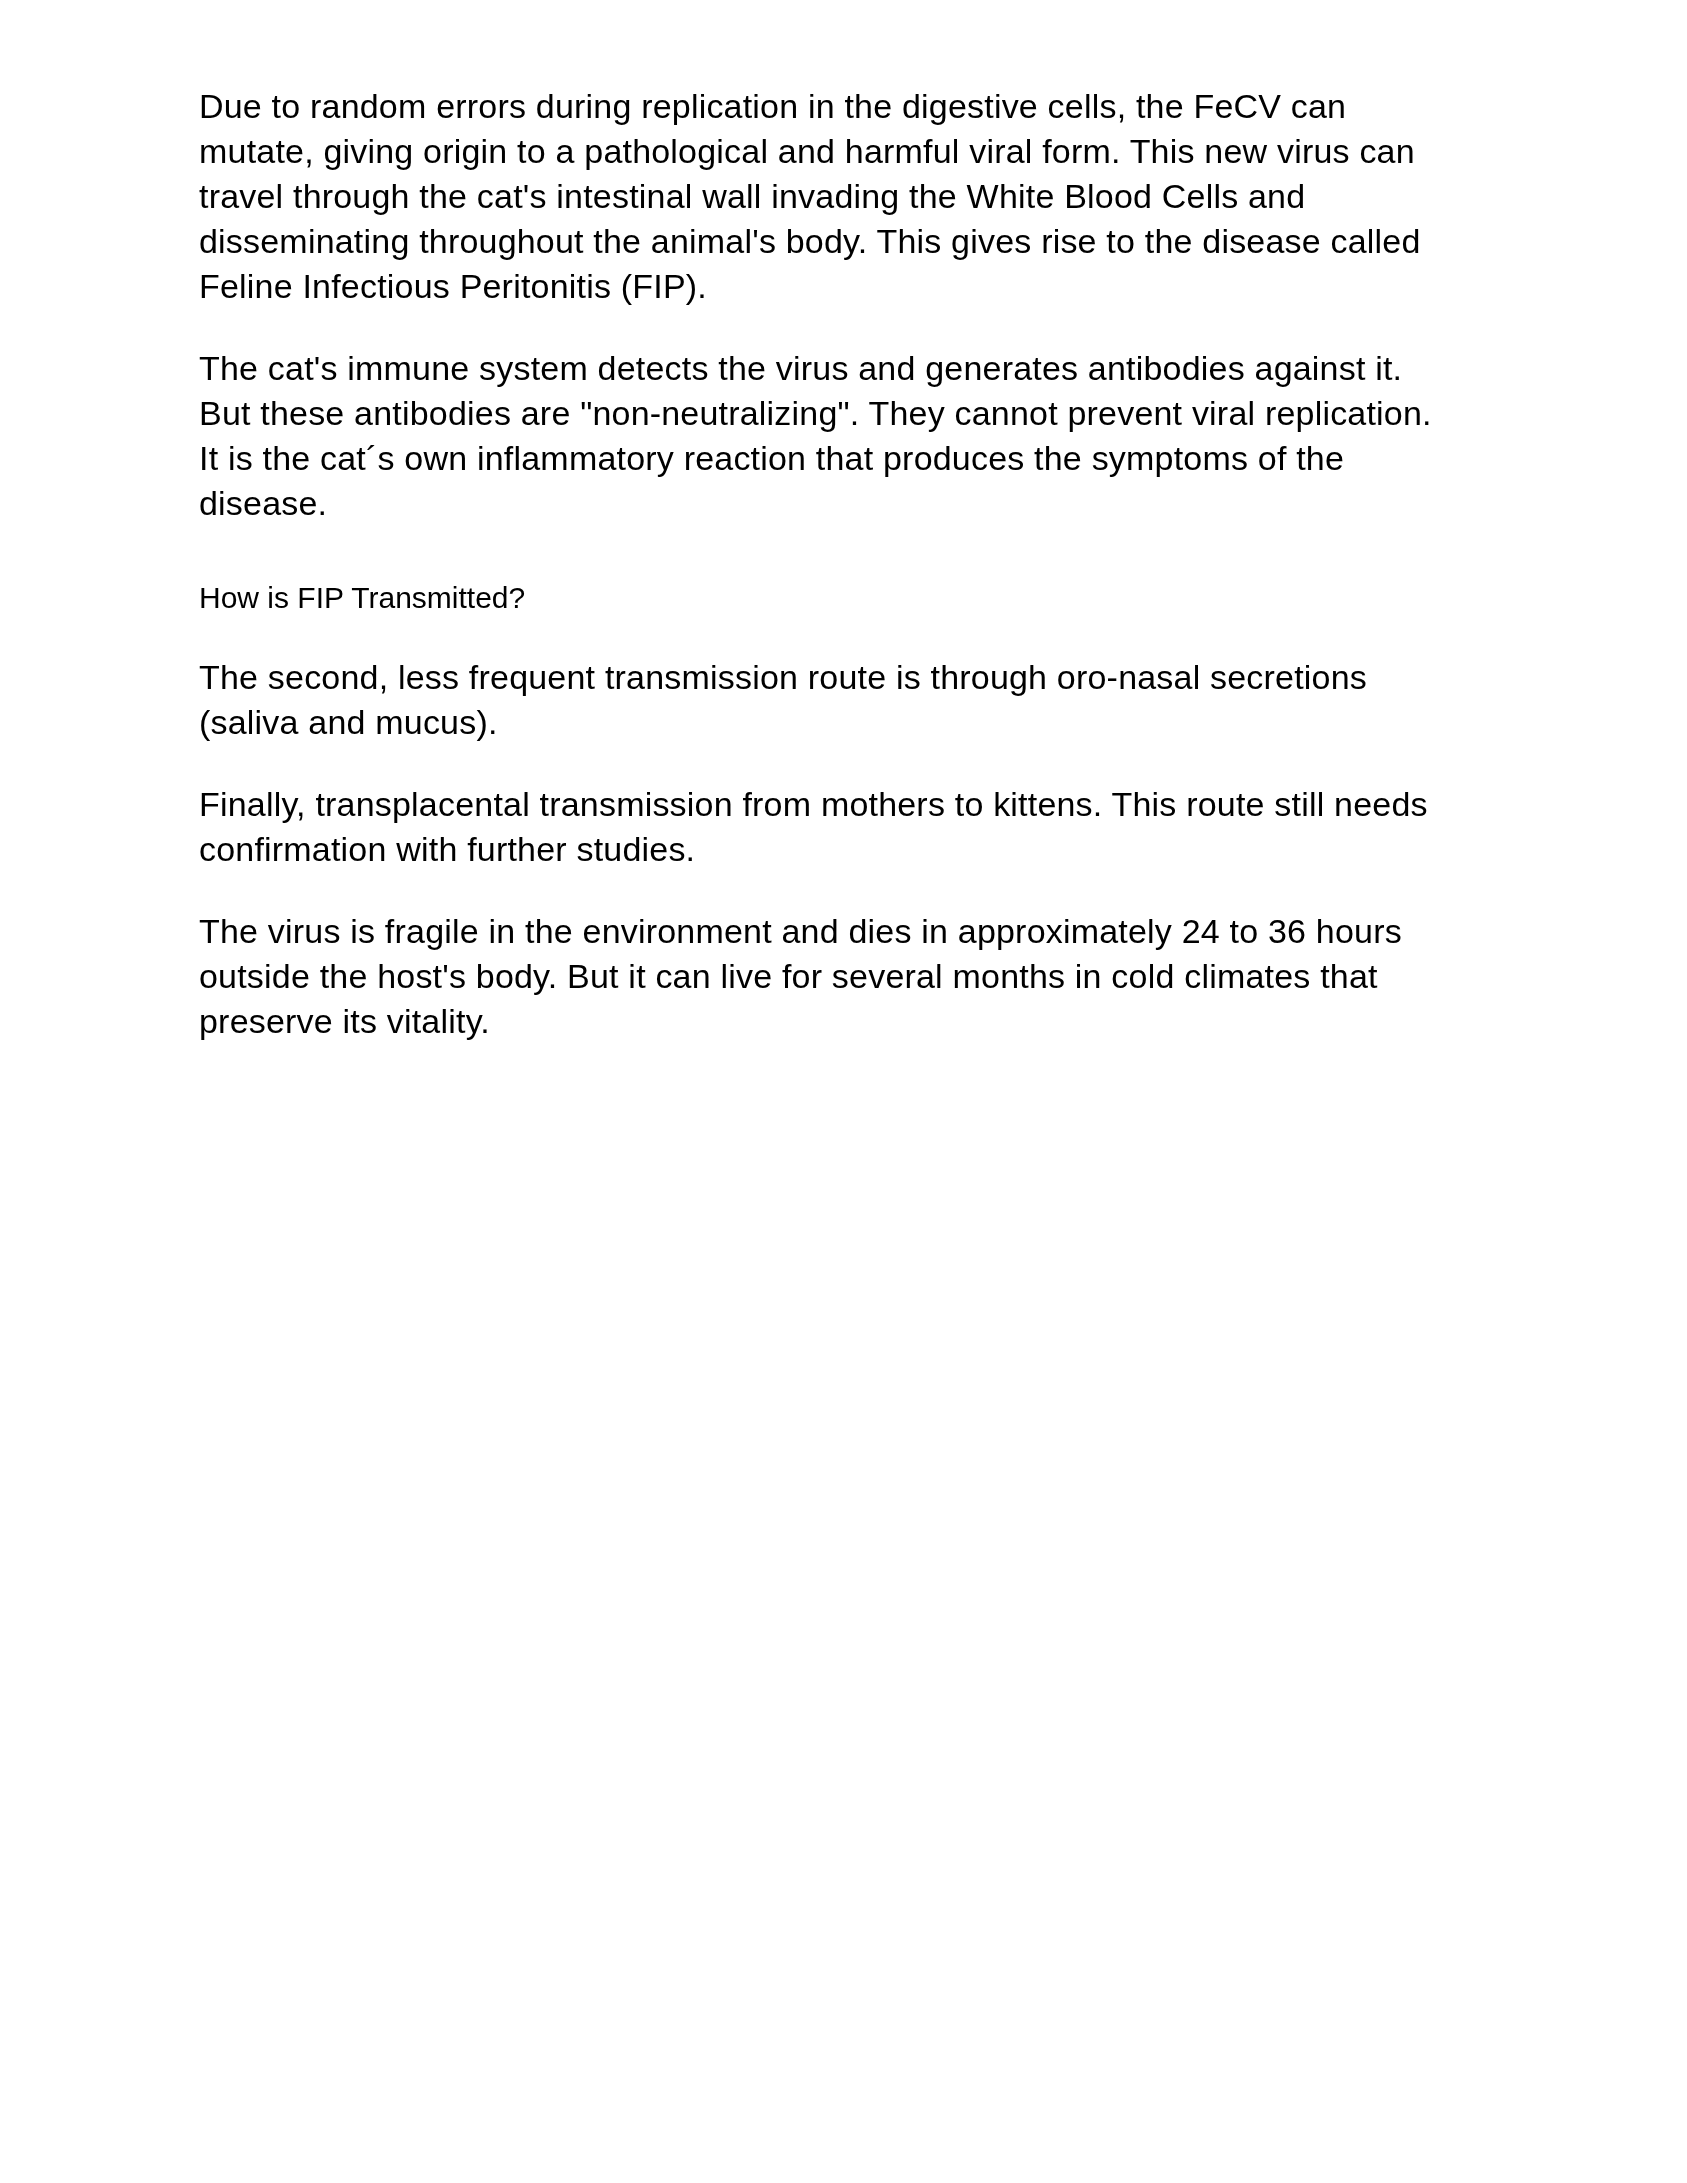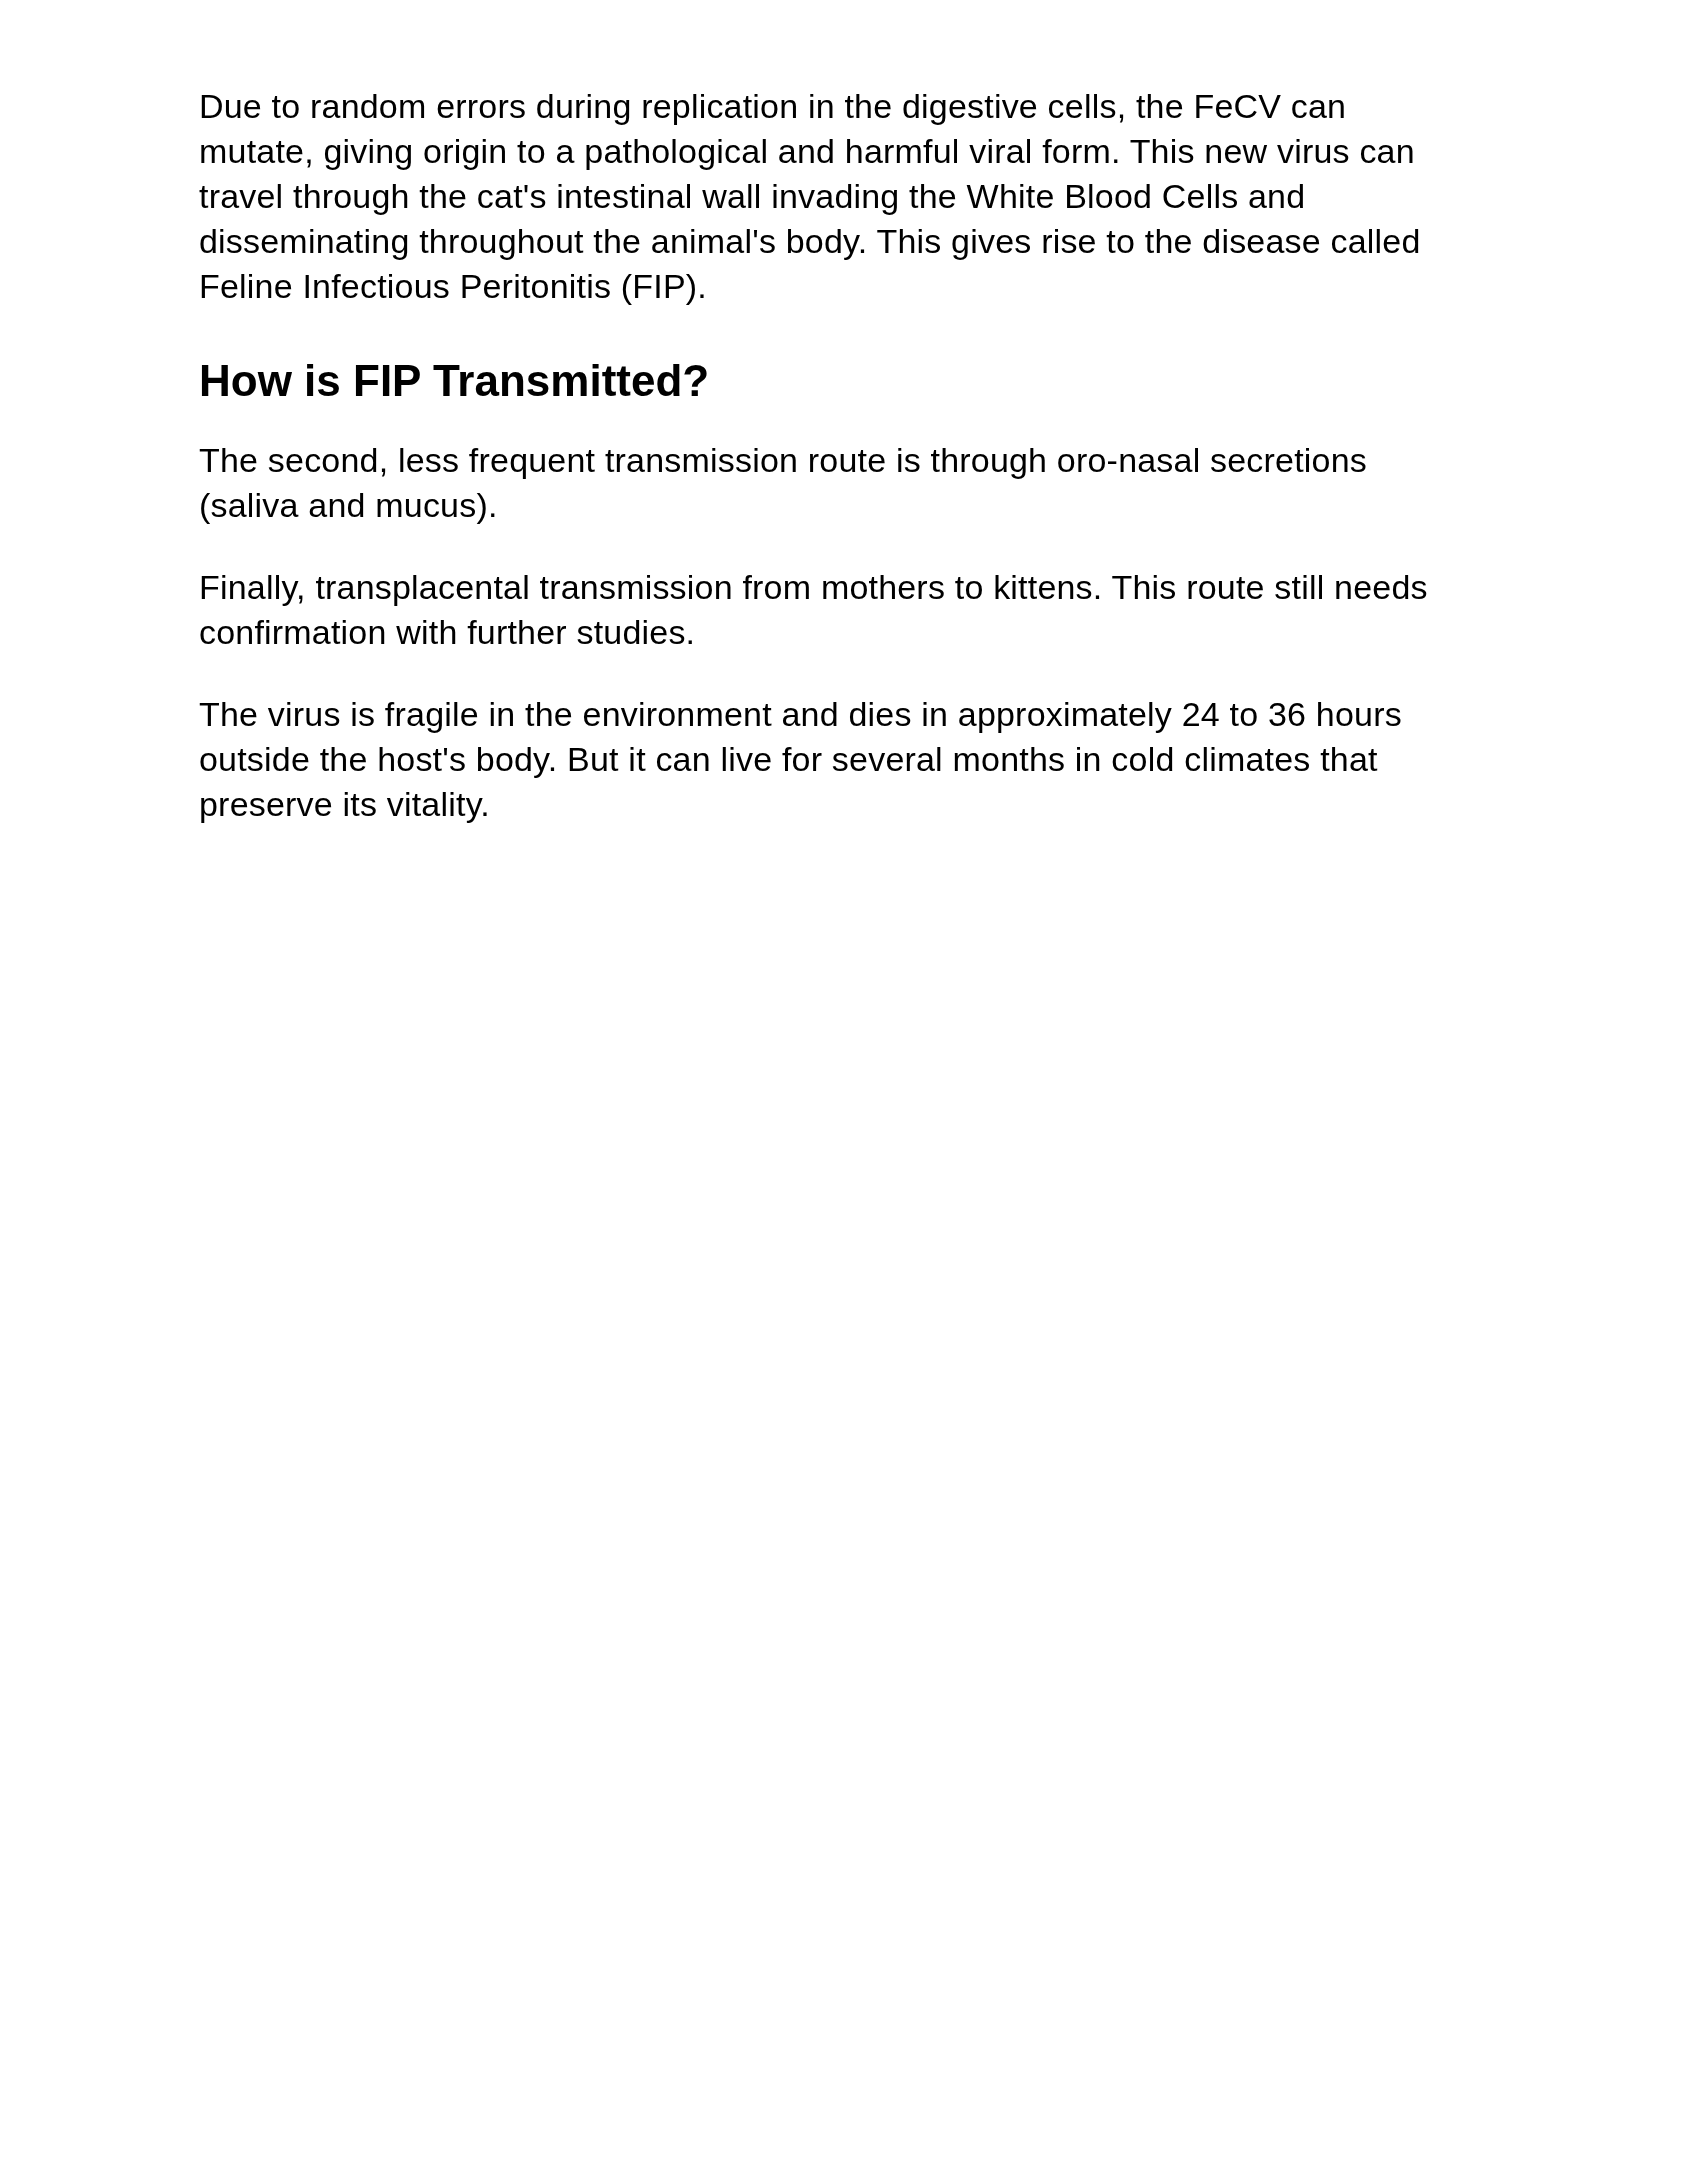--- a/index.html
+++ b/index.html
@@ -21,37 +21,41 @@
   .body-text {
     margin: 0 0 37px 0;
     font-size: 34px;
     line-height: 45px;
     font-weight: 400;
     white-space: pre;          
     letter-spacing: 0.2px;
   }
   .heading {
     margin: 49px 0 35px 0;
-    font-size: 44px;
+    font-size: 30px;
     line-height: 45px;
-    font-weight: 700;
+    font-weight: 400;
     white-space: pre;
   }
 </style>
 </head>
 <body>
 
 <div class="page">
 
   <p class="body-text">Due to random errors during replication in the digestive cells, the FeCV can
 mutate, giving origin to a pathological and harmful viral form. This new virus can
 travel through the cat's intestinal wall invading the White Blood Cells and
 disseminating throughout the animal's body. This gives rise to the disease called
 Feline Infectious Peritonitis (FIP).</p>
 
+  <p class="body-text">The cat's immune system detects the virus and generates antibodies against it.
+But these antibodies are "non-neutralizing". They cannot prevent viral replication.
+It is the cat´s own inflammatory reaction that produces the symptoms of the
+disease.</p>
 
   <h3 class="heading">How is FIP Transmitted?</h3>
 
 
   <p class="body-text">The second, less frequent transmission route is through oro-nasal secretions
 (saliva and mucus).</p>
 
   <p class="body-text">Finally, transplacental transmission from mothers to kittens. This route still needs
 confirmation with further studies.</p>
 

